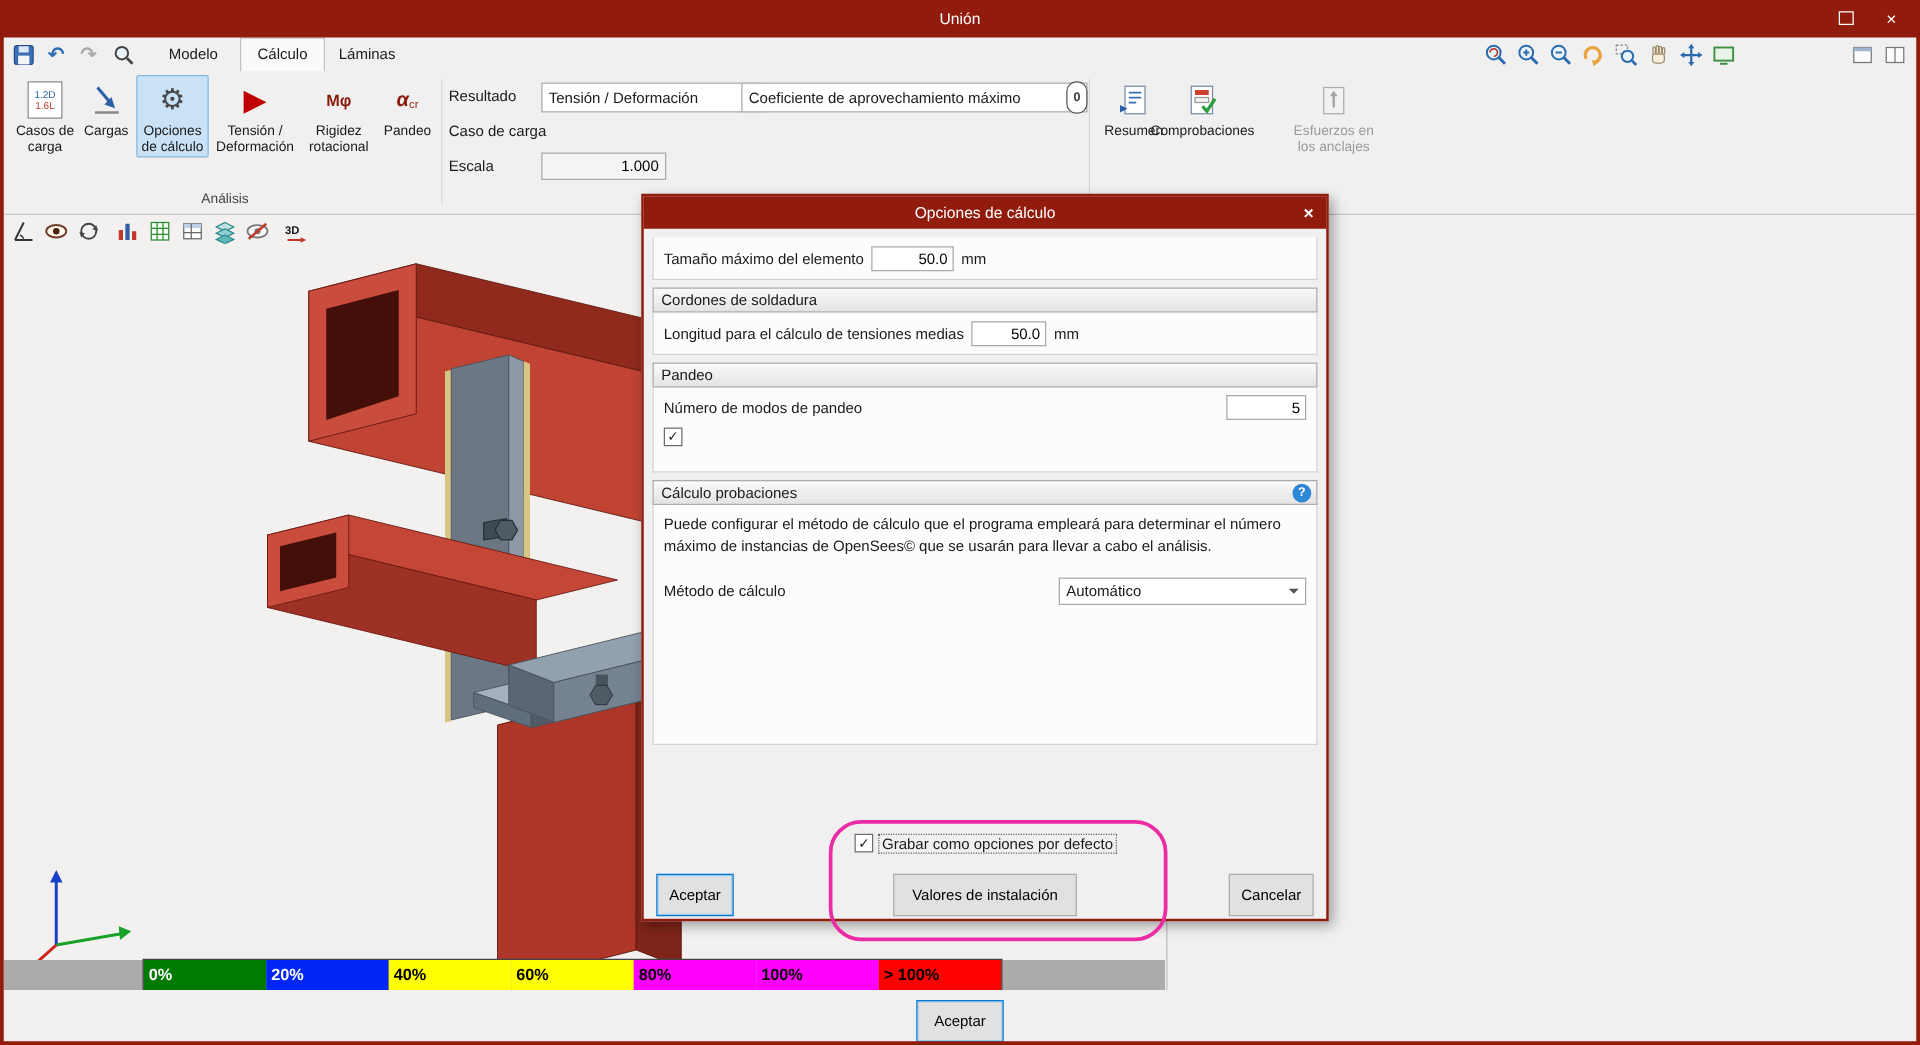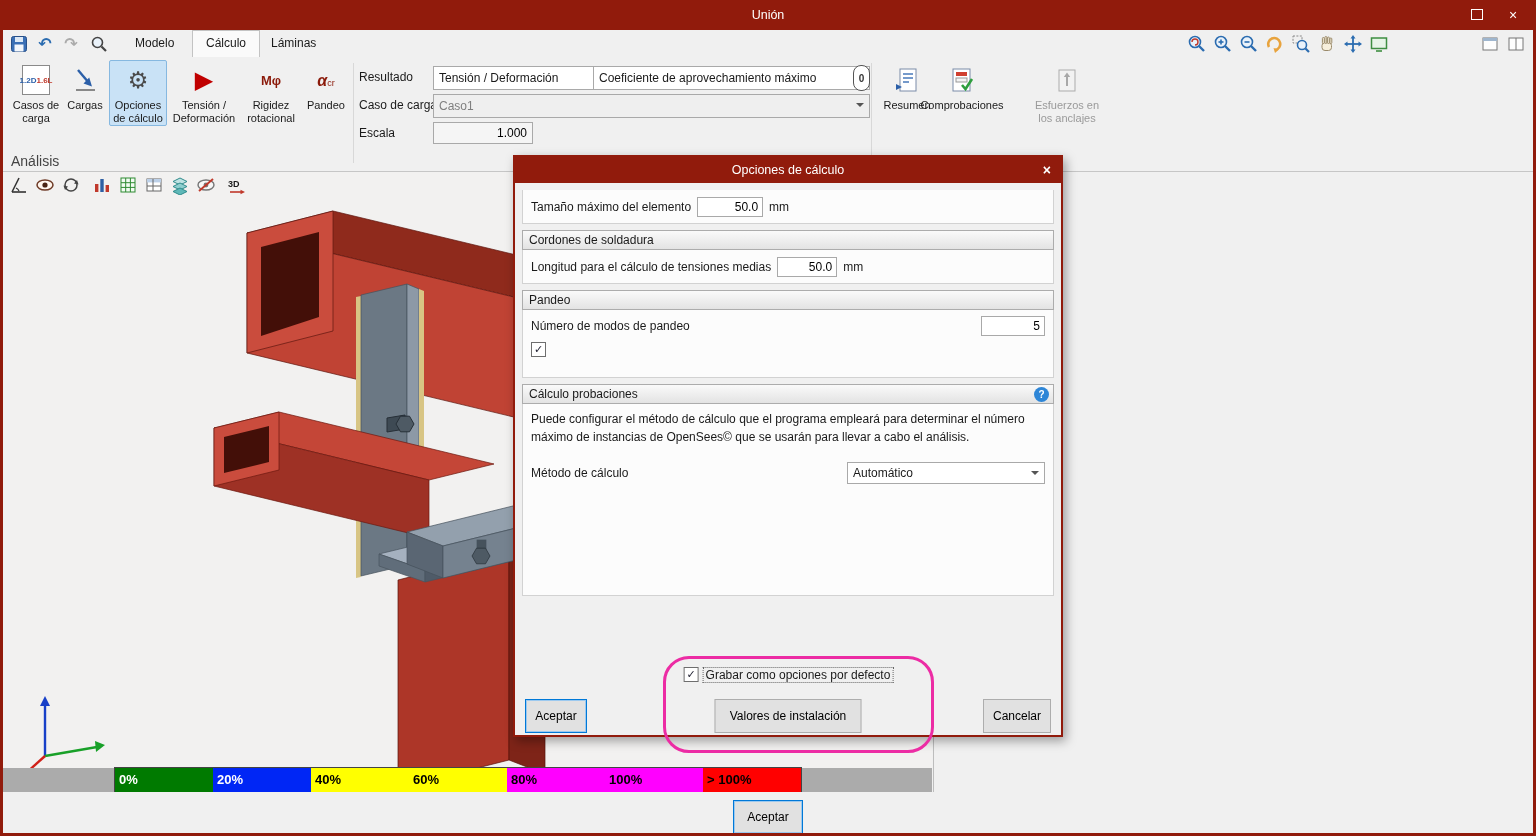--- a/index.html
+++ b/index.html
@@ -20,28 +20,28 @@
   .tab{top:30px;height:27px;line-height:27px;padding:0 13px;font-size:12px}
   .tab.active{background:#FAFAFA;border:1px solid #C3C3C3;border-bottom:none;line-height:25px}
   .ticon{top:34px;width:24px;height:20px;display:flex;align-items:center;justify-content:center}
   
   .ribbon{left:3px;top:57px;width:1530px;height:114px;background:#F0F0F0;border-bottom:1px solid #C6C6C6;z-index:2}
   .rbtn{position:absolute;top:3px;text-align:center;font-size:11px;line-height:13px;color:#1A1A1A;padding-top:3px}
   .rbtn .ric{height:34px;display:flex;align-items:center;justify-content:center;margin-bottom:2px}
   .rbtn.sel{background:#C9E2F6;border:1px solid #86B8E0;border-radius:2px;padding-top:2px}
   .rbtn.dis{color:#9A9A9A}
   .vsep{position:absolute;top:6px;width:1px;height:100px;background:#D8D8D8}
-  .grouplabel{position:absolute;top:96px;font-size:14px;color:#444;}
+  .grouplabel{position:absolute;top:96px;font-size:11px;color:#444;text-align:center}
   .flabel{position:absolute;font-size:12px;color:#1A1A1A;white-space:nowrap}
   .combo{position:absolute;height:22px;background:#fff;border:1px solid #A9A9A9;font-size:12px;display:flex;align-items:center;padding:0 18px 0 5px;white-space:nowrap;overflow:hidden}
   .combo .ar{position:absolute;right:5px;top:8px;width:0;height:0;border:4px solid transparent;border-top-color:#555}
   .combo.dis{background:#EFEFEF;color:#7F7F7F}
   .numfld{position:absolute;height:22px;background:#FDFDFD;border:1px solid #A9A9A9;font-size:12px;text-align:right;padding:0 5px;font-family:inherit;box-sizing:border-box}
   .pill{position:absolute;width:15px;height:24px;border:1.5px solid #555;border-radius:8px;background:#fff;display:flex;align-items:center;justify-content:center;font-size:10px;font-weight:bold;color:#333}
-  .loadcase-ico{width:26px;height:28px;border:1px solid #8A8A8A;background:#fff;font-size:8px;line-height:9px;font-weight:bold;display:flex;flex-direction:row;align-items:center;justify-content:center}
+  .loadcase-ico{width:26px;height:28px;border:1px solid #8A8A8A;background:#fff;font-size:8px;line-height:9px;font-weight:normal;display:flex;flex-direction:column;align-items:center;justify-content:center}
   
   .viewport{left:3px;top:171px;width:929px;height:621px;background:#F2F1F0;z-index:1}
   .vticon{position:absolute;top:3px;width:22px;height:22px;display:flex;align-items:center;justify-content:center}
   .scalebar{left:3px;top:768px;width:929px;height:24px;background:#ABABAB;z-index:2}
   .scaleseg-wrap{position:absolute;left:112px;top:0;height:24px;display:flex;outline:1px solid #444}
   .scale-seg{width:98px;height:24px;font-size:13px;font-weight:bold;line-height:24px;padding-left:4px;box-sizing:border-box;white-space:nowrap}
   
   .rpanel{left:933px;top:171px;width:600px;height:621px;background:#F0F0F0;border-left:1px solid #BDBDBD;z-index:1}
   .sh{background:linear-gradient(#FAFAFA,#E3E3E3);border:1px solid #ACACAC;font-size:12px;color:#1A1A1A;padding:0 6px;line-height:19px;height:21px;box-sizing:border-box;position:absolute}
   .thead{position:absolute;height:22px;background:#F2F2F2;border:1px solid #D5D5D5;display:flex;box-sizing:border-box}
@@ -244,24 +244,20 @@
     <span>Tensión / Deformación</span>
       <span class="ar"></span>
   </div>
   <div class="combo" style="left:590px;top:9px;width:252px">
     <span>Coeficiente de aprovechamiento máximo</span>
       <span class="ar"></span>
   </div>
   <div class="pill" style="left:850px;top:8px">0</div>
 
   <span class="flabel" style="left:356px;top:41px">Caso de carga</span>
-  <div class="combo dis" style="left:430px;top:37px;width:412px">
-    <span>Caso1</span>
-      <span class="ar"></span>
-  </div>
 
   <span class="flabel" style="left:356px;top:69px">Escala</span>
   <input class="numfld" style="left: 430px; top: 65px; width: 100px; background: rgb(245, 245, 245);" value="1.000">
 
   <div class="vsep" style="left:868px"></div>
 
   <div class="rbtn" style="left:878px;width:52px">
     <div class="ric">
       <svg width="26" height="26" viewBox="0 0 26 26">
         <rect x="6" y="2" width="16" height="22" fill="#fff" stroke="#7A8BA8"></rect>

